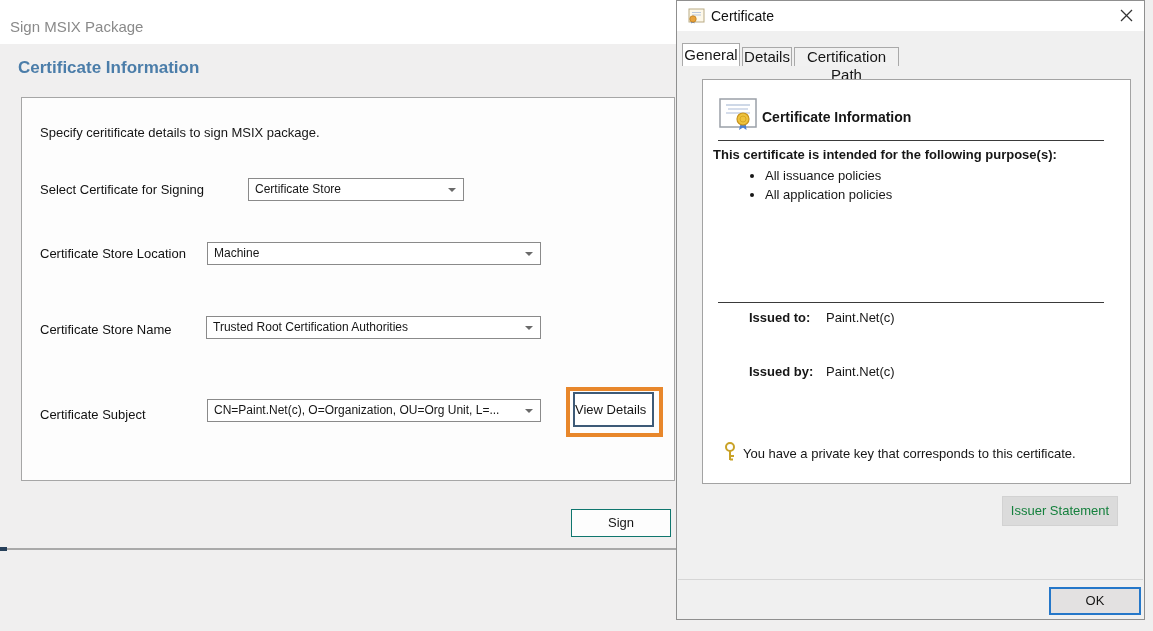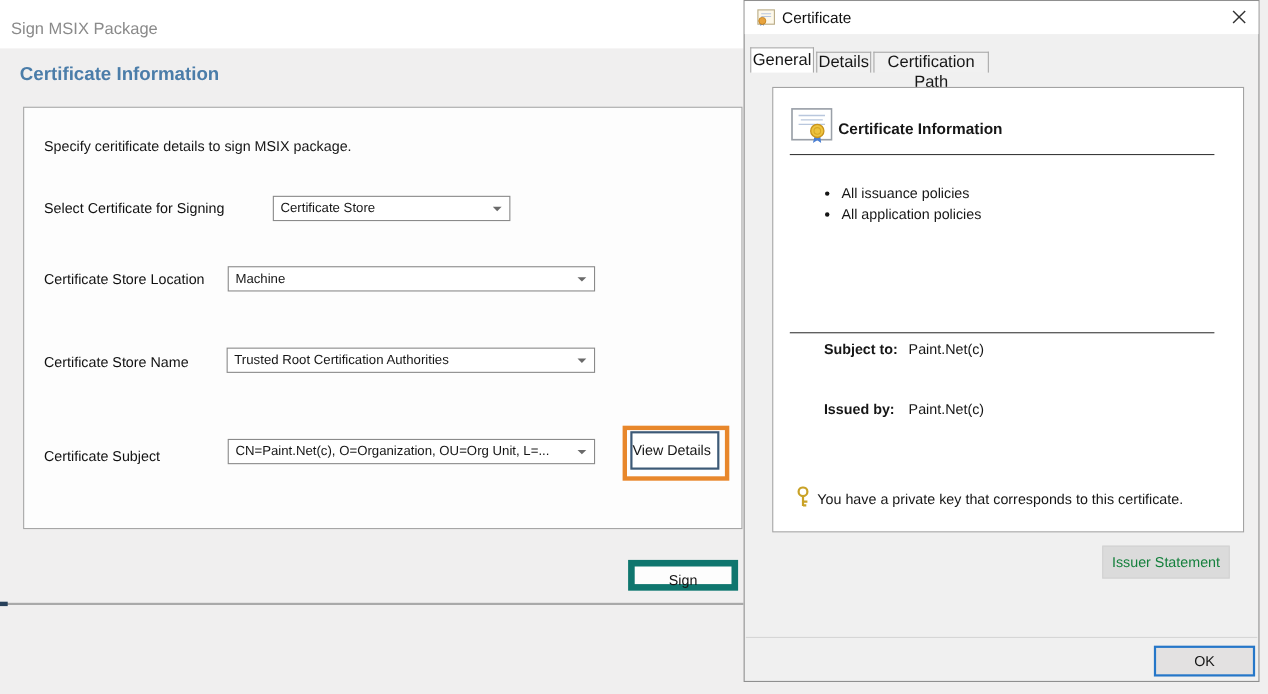--- a/index.html
+++ b/index.html
@@ -19,21 +19,21 @@
   .combo .chev { position:absolute; right:7px; top:9px; width:0; height:0; border-left:4px solid transparent; border-right:4px solid transparent; border-top:4px solid #6a6a6a; }
 
   .lbl-1 { left:40px; top:182px; }  .cmb-1 { left:248px; top:178px; width:216px; }
   .lbl-2 { left:40px; top:246px; }  .cmb-2 { left:207px; top:242px; width:334px; }
   .lbl-3 { left:40px; top:322px; }  .cmb-3 { left:206px; top:316px; width:335px; }
   .lbl-4 { left:40px; top:407px; }  .cmb-4 { left:207px; top:399px; width:334px; }
 
   .hl-orange { position:absolute; left:566px; top:387px; width:97px; height:50px; border:4px solid #e8872b; z-index:6; }
   .view-details-btn { position:absolute; left:573px; top:392px; width:81px; height:35px; background:#ffffff; border:2px solid #3d5a77; font-size:13px; z-index:7; text-align:left; line-height:31px; cursor:default; }
 
-  .sign-btn { position:absolute; left:571px; top:509px; width:100px; height:28px; background:#fdfdfd; border:6px solid #0f766e; font-size:13px; text-align:center; line-height:26px; cursor:default; }
+  .sign-btn { position:absolute; left:571px; top:509px; width:100px; height:28px; background:#fdfdfd; border:1px solid #0f766e; font-size:13px; text-align:center; line-height:26px; cursor:default; }
   .left-sep { position:absolute; left:0; top:548px; width:676px; height:2px; background:#a9a9a9; }
   .left-sep-dash { position:absolute; left:0; top:547px; width:7px; height:4px; background:#27405a; }
 
   
   .dialog { position:absolute; left:676px; top:0; width:469px; height:620px; background:#f0f0f0; border:1px solid #8f8f8f; z-index:10; }
   .dlg-titlebar { position:absolute; left:0; top:0; right:0; height:30px; background:#ffffff; }
   .dlg-title { position:absolute; left:34px; top:7px; font-size:14px; color:#101010; }
   .dlg-icon { position:absolute; left:11px; top:7px; width:17px; height:16px; }
   .dlg-close { position:absolute; right:0; top:0; width:36px; height:29px; display:flex; align-items:center; justify-content:center; cursor:default; }
 
@@ -135,27 +135,28 @@
       <rect x="1" y="1" width="36" height="28" fill="#ffffff" stroke="#9aa0a8" stroke-width="1.5"></rect>
       <line x1="7" y1="7" x2="31" y2="7" stroke="#b9c7dd" stroke-width="1.4"></line>
       <line x1="9" y1="11" x2="29" y2="11" stroke="#b9c7dd" stroke-width="1.2"></line>
       <line x1="7" y1="15" x2="31" y2="15" stroke="#b9c7dd" stroke-width="1.2"></line>
       <path d="M22 24 L20 32 L24 29.5 L27.5 32 L26.5 24 Z" fill="#4a7fd4"></path>
       <circle cx="24" cy="21" r="6" fill="#eec33e" stroke="#c8931c" stroke-width="1.2"></circle>
       <circle cx="24" cy="21" r="3" fill="none" stroke="#d8a825" stroke-width="1"></circle>
     </svg>
     <div class="ci-heading">Certificate Information</div>
     <div class="hr1"></div>
+    <div class="purpose-head">This certificate is intended for the following purpose(s):</div>
     <ul class="purpose-list">
       <li>All issuance policies</li>
       <li>All application policies</li>
     </ul>
     <div class="hr2"></div>
 
-    <div class="kv issued-to-l">Subject to:</div>
+    <div class="kv issued-to-l">Issued to:</div>
     <div class="kv issued-to-v">Paint.Net(c)</div>
     <div class="kv issued-by-l">Issued by:</div>
     <div class="kv issued-by-v">Paint.Net(c)</div>
 
 
     <svg class="key-icon" viewBox="0 0 14 19">
       <circle cx="7" cy="5" r="4" fill="none" stroke="#c9a227" stroke-width="2"></circle>
       <line x1="7" y1="9" x2="7" y2="18" stroke="#c9a227" stroke-width="2"></line>
       <line x1="7" y1="14" x2="11" y2="14" stroke="#c9a227" stroke-width="2"></line>
       <line x1="7" y1="17.5" x2="10" y2="17.5" stroke="#c9a227" stroke-width="2"></line>

